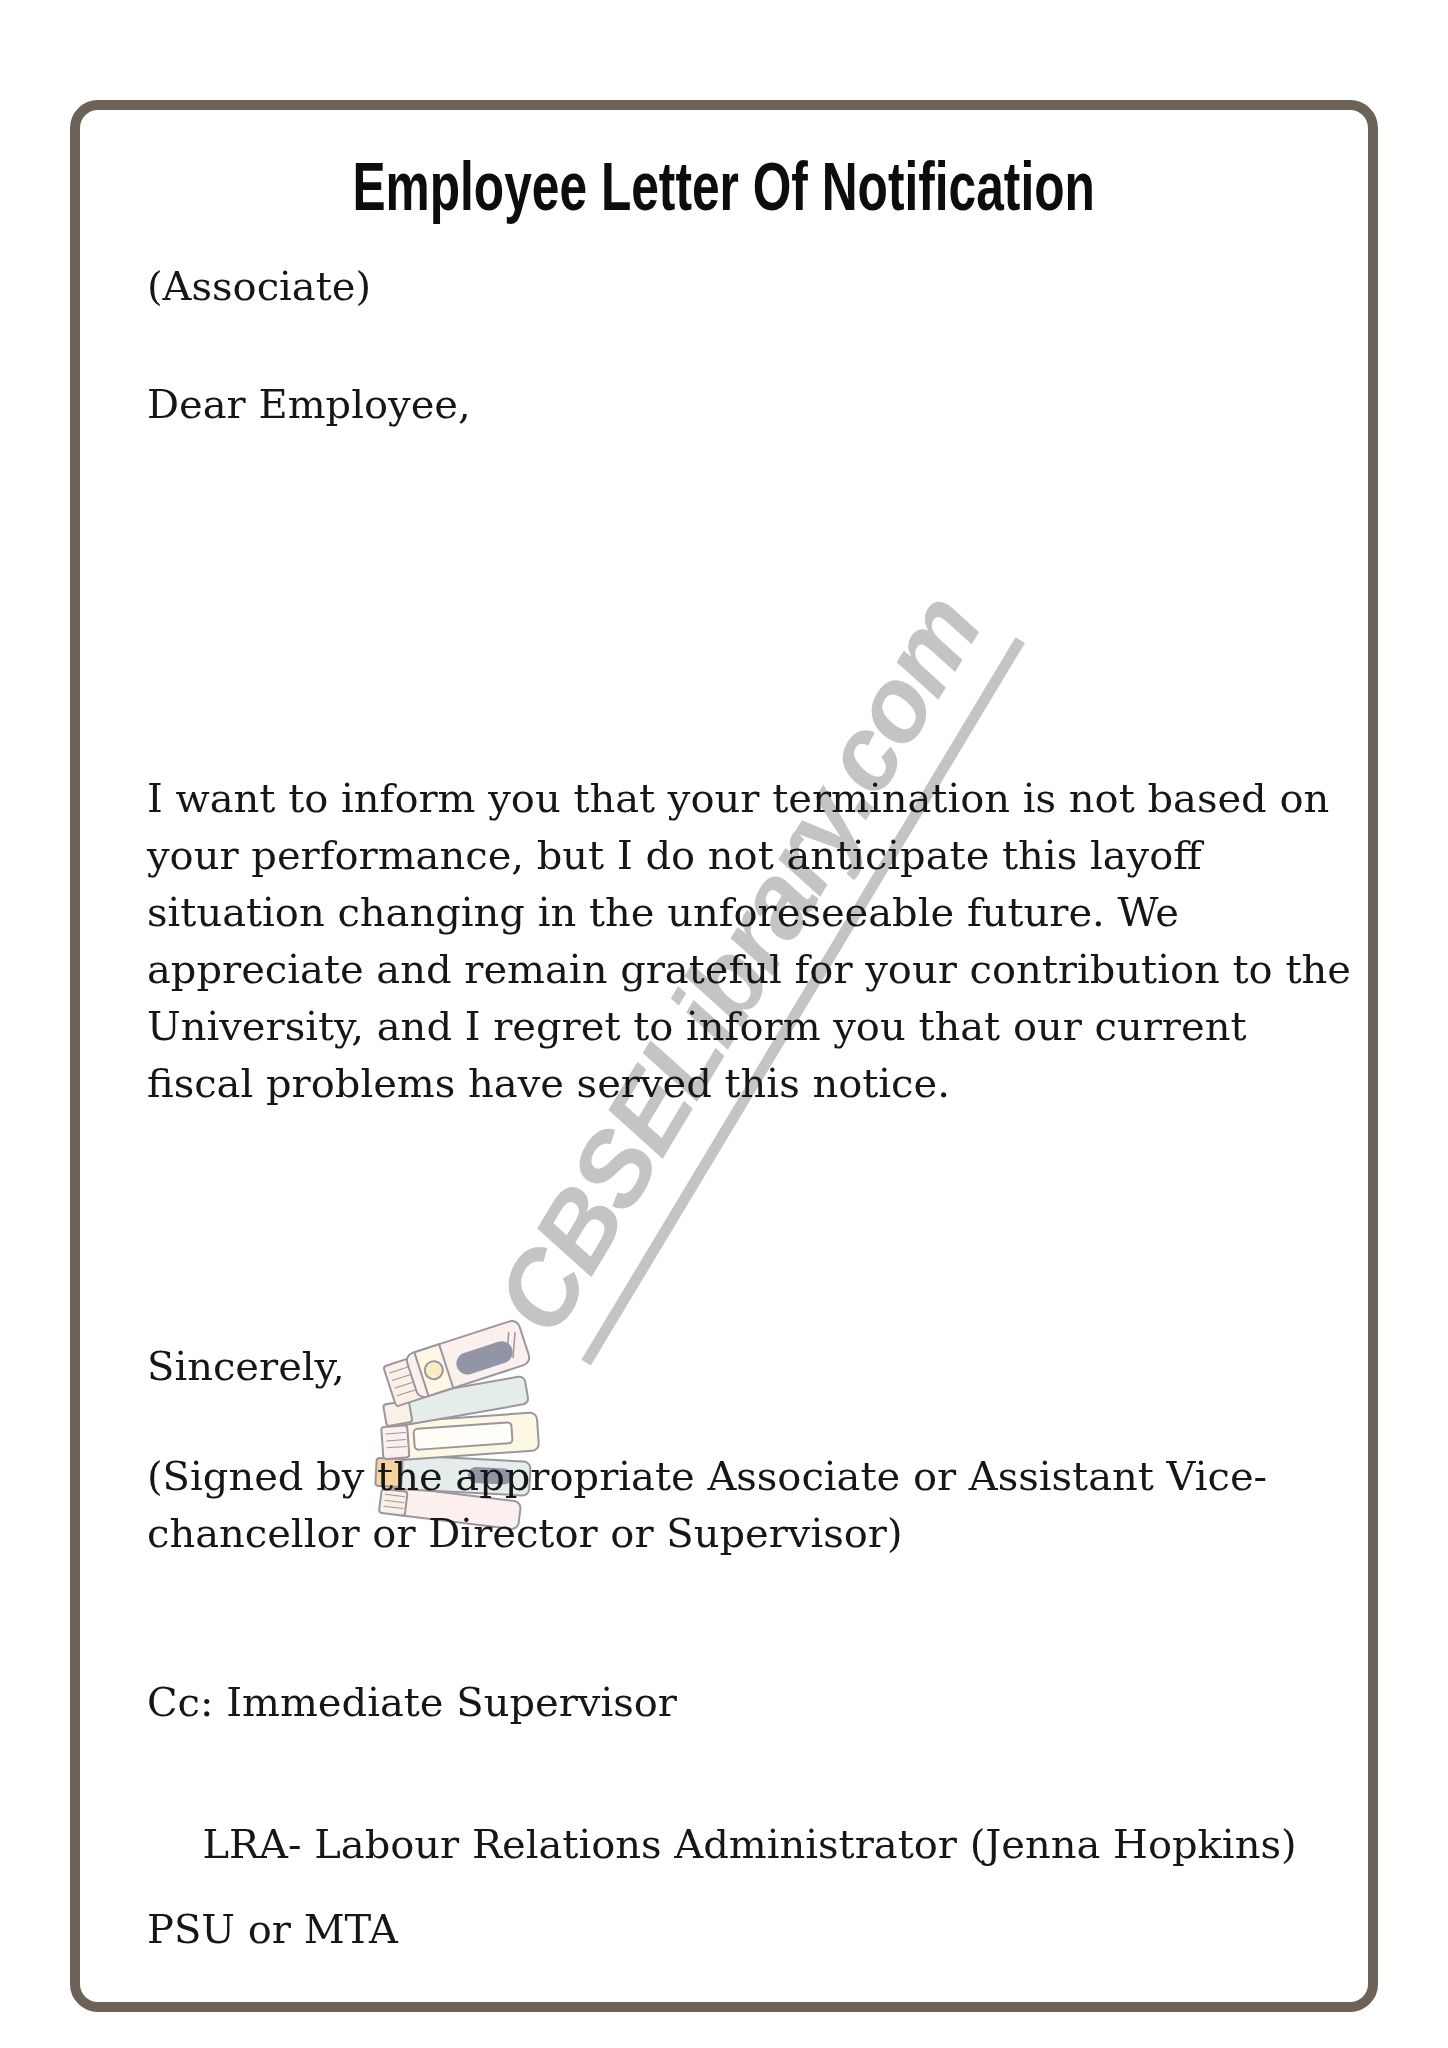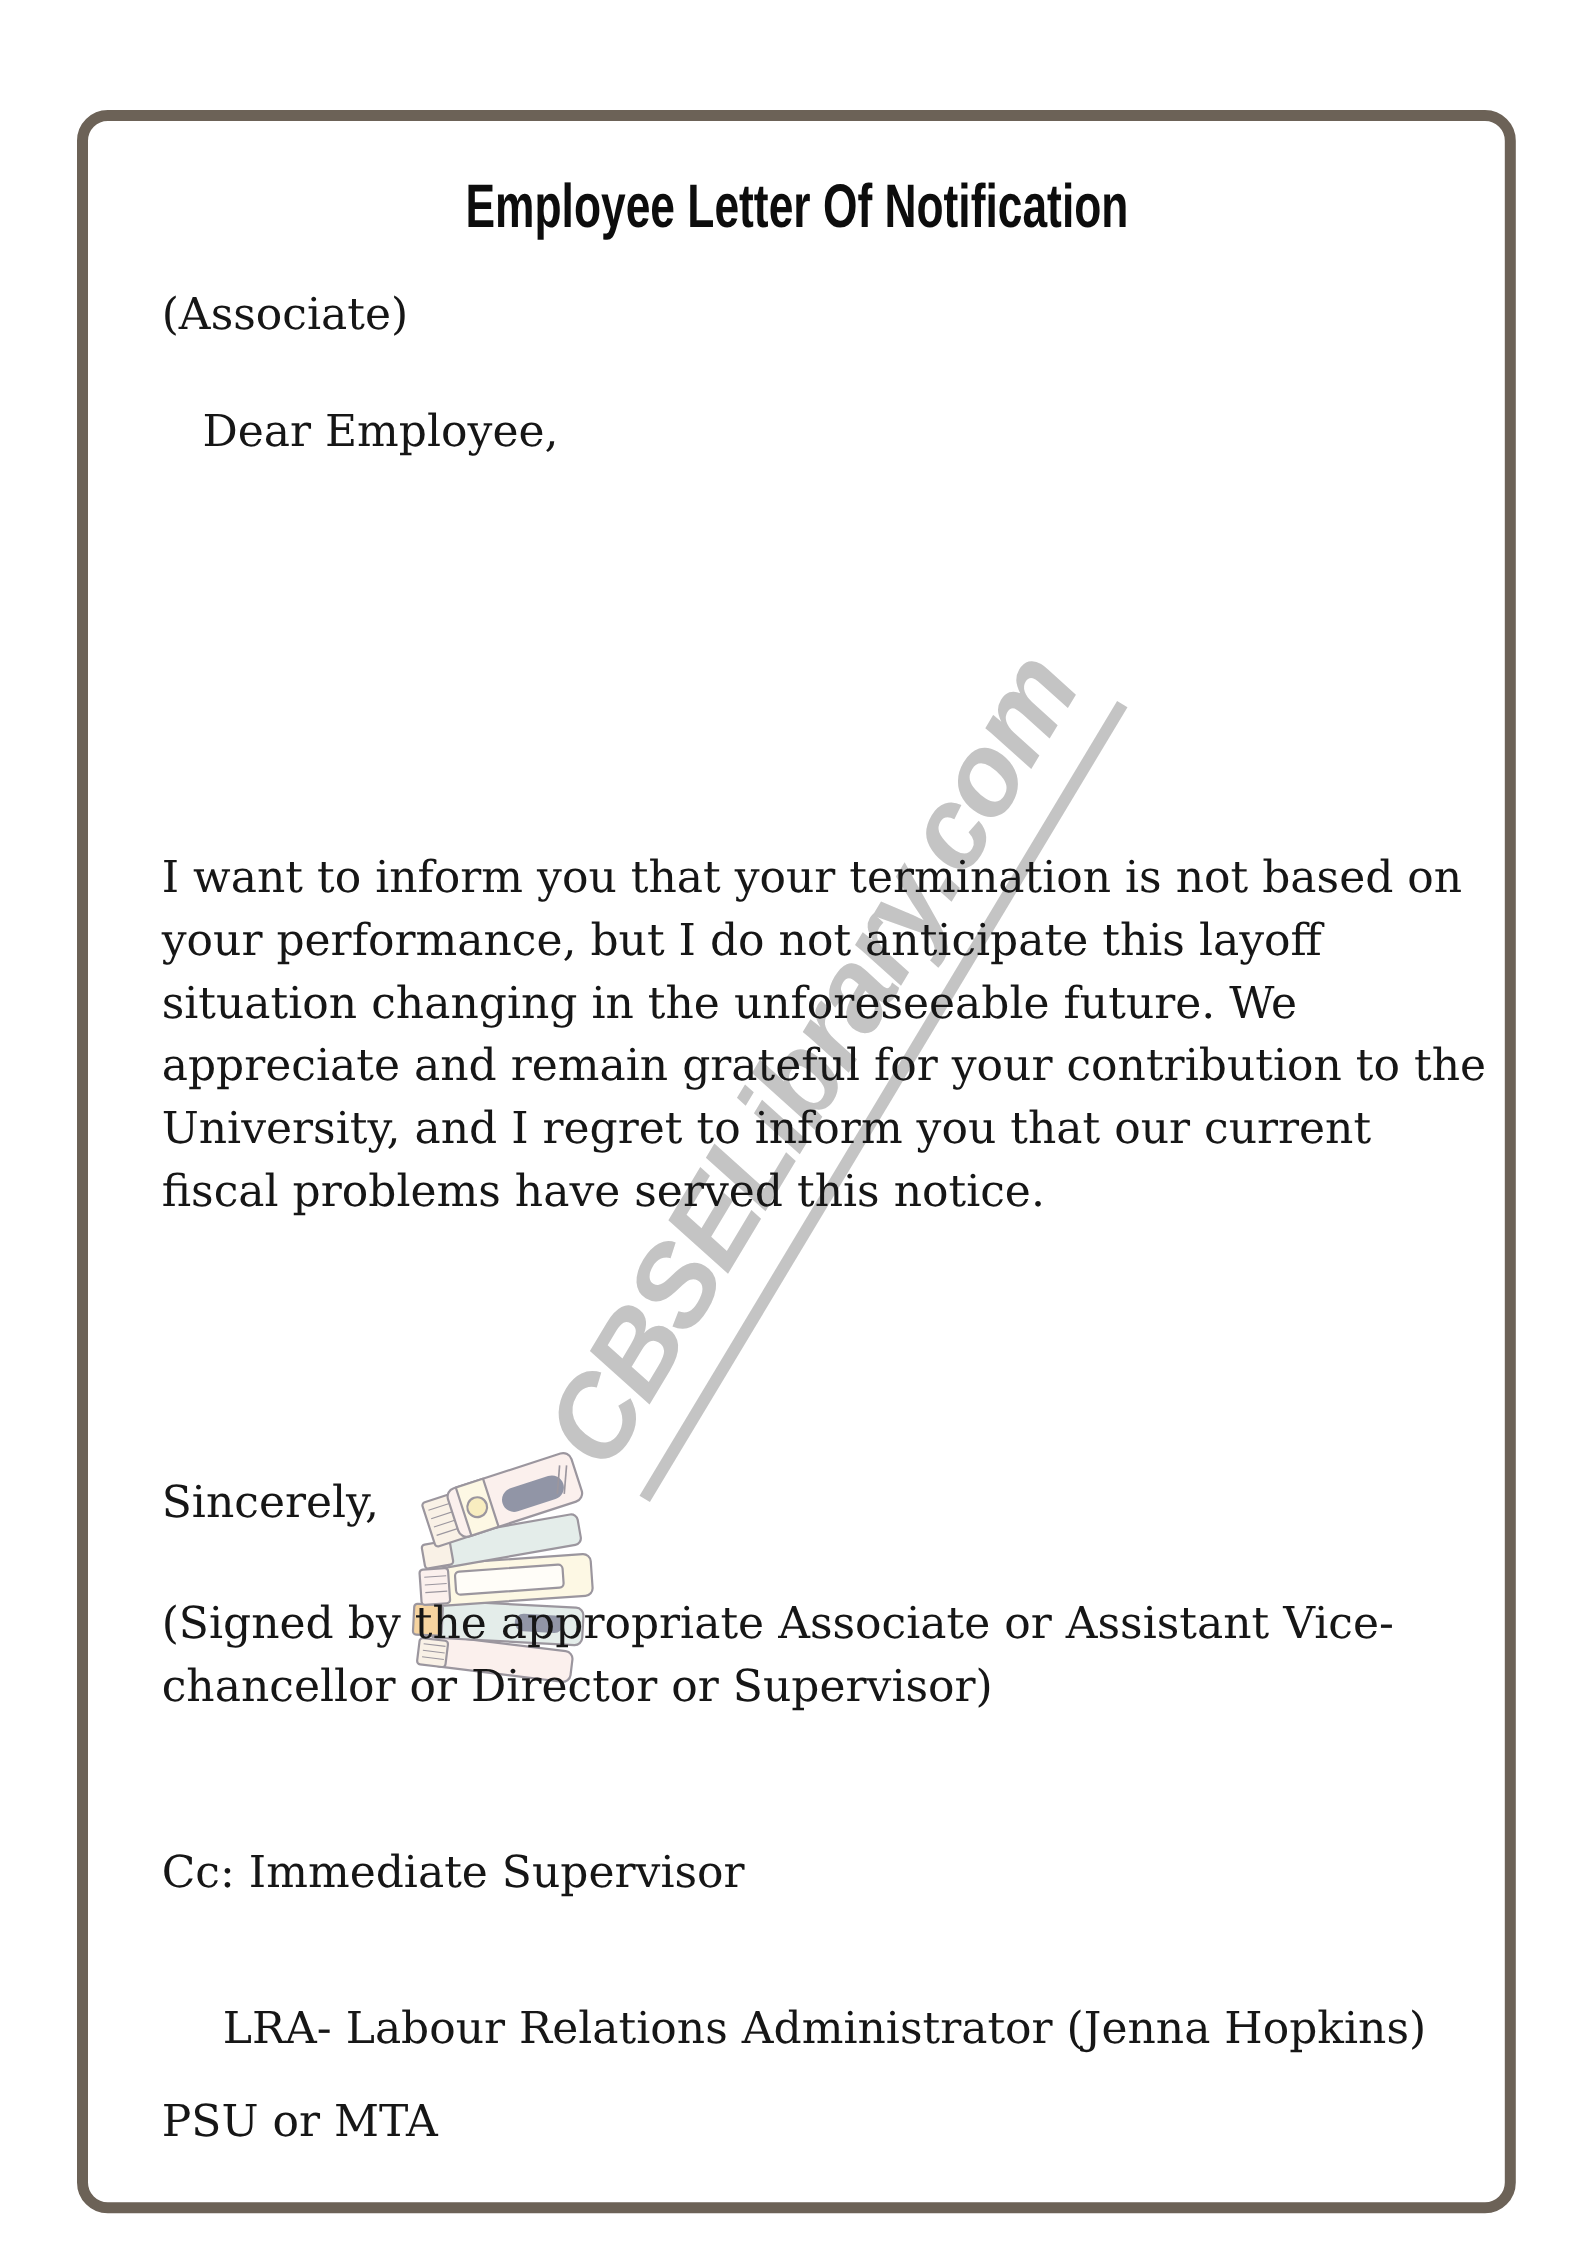--- a/index.html
+++ b/index.html
@@ -48,21 +48,21 @@
     z-index:1;
   }
   .title{
     position:absolute;
     left:70px; top:137px;
     width:1308px;
     margin:0;
     text-align:center;
     font-family:"Liberation Sans", sans-serif;
     font-weight:bold;
-    font-size:56px;
+    font-size:69px;
     line-height:100px;
     color:#0d0d0d;
     white-space:nowrap;
     z-index:2;
   }
   .title .squeeze{
     display:inline-block;
     transform:scaleX(0.72);
     transform-origin:50% 50%;
   }
@@ -70,21 +70,21 @@
     position:absolute;
     left:147px;
     width:1205px;
     font-size:40px;
     line-height:57px;
     color:#161616;
     white-space:pre-line;
     z-index:2;
   }
   .b-letterhead{top:258px;}
-  .b-salutation{top:364px;margin-left:37px;}
+  .b-salutation{top:376px;}
   .b-para1{top:486px;}
   .b-para2{top:770px;}
   .b-para3{top:1168px;}
   .b-closing{top:1338px;}
   .b-signed{top:1448px;}
   .b-cc{top:1662px;margin-top:12px;}
   .b-cc1{top:1706px;}
   .b-cc2{top:1816px;text-align:center;}
   .b-cc3{top:1901px;}
 </style>

